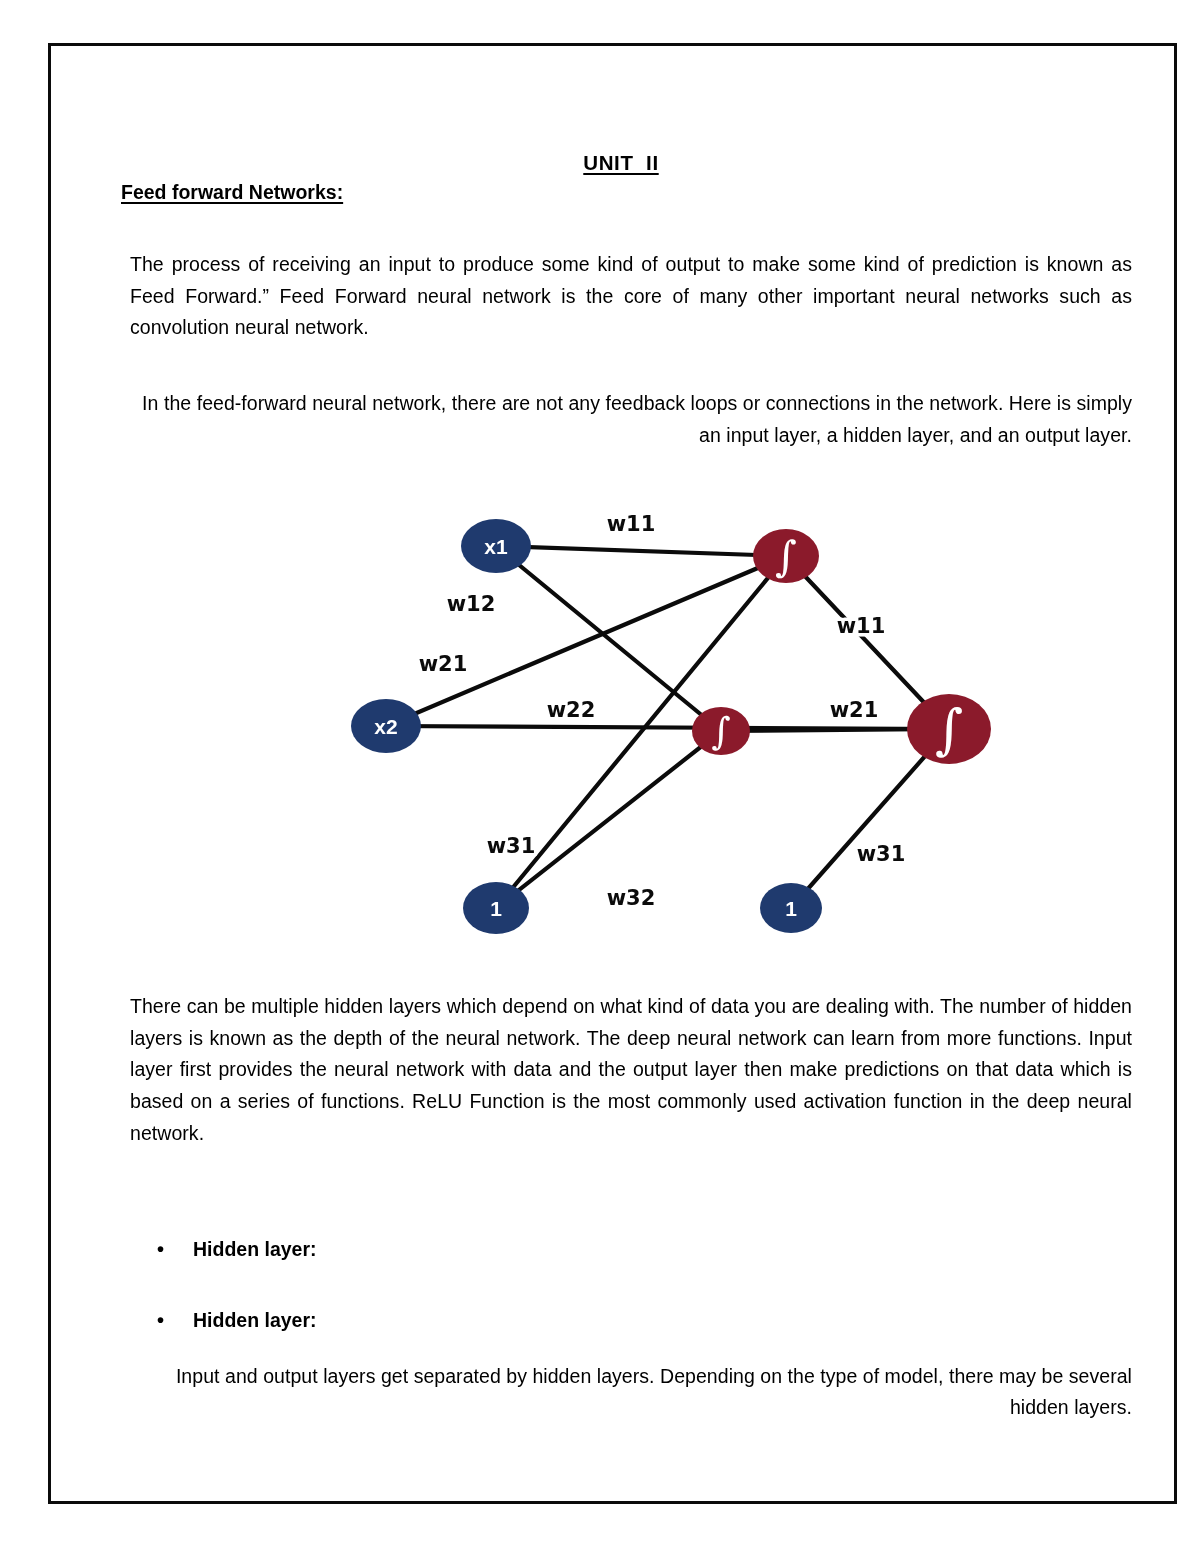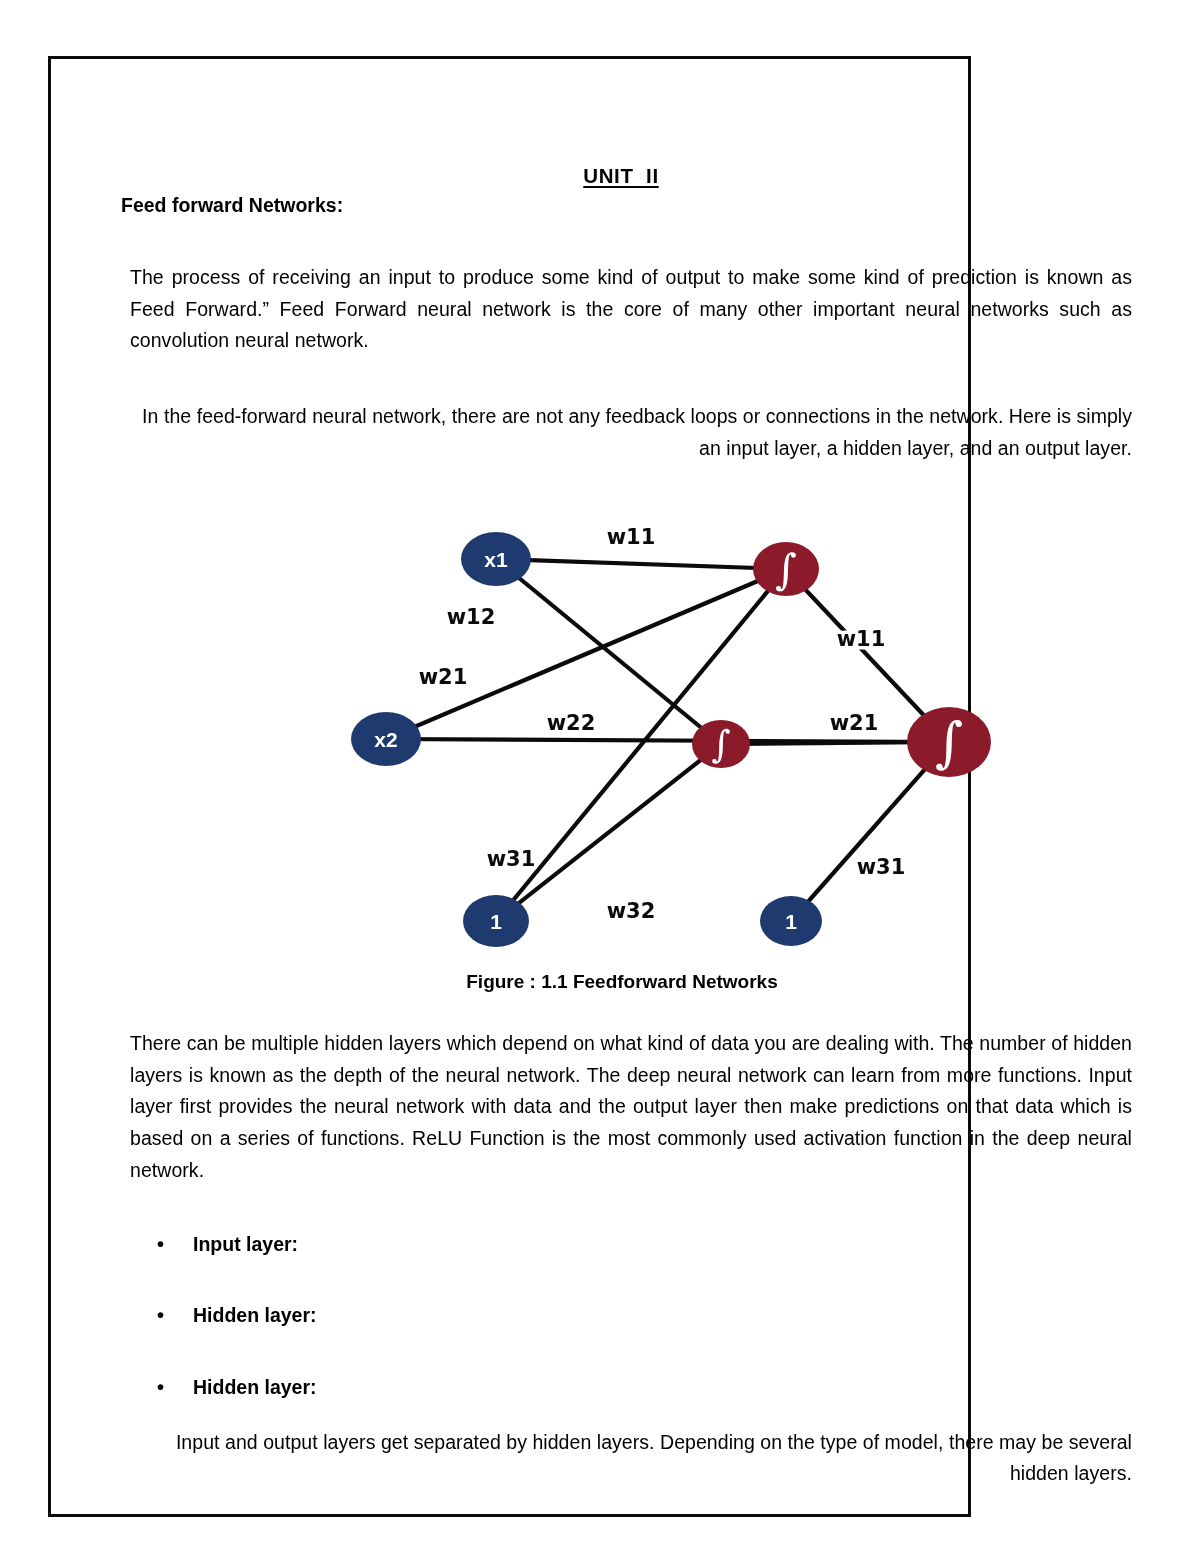--- a/index.html
+++ b/index.html
@@ -13,22 +13,22 @@
     font-family: "Liberation Sans", sans-serif;
     color: #000000;
     position: relative;
     overflow: hidden;
   }
 
   
   .page-frame {
     position: absolute;
     left: 48px;
-    top: 56px;
-    width: 923px;
+    top: 43px;
+    width: 1129px;
     height: 1461px;
     border: 3px solid #0b0b0b;
     box-sizing: border-box;
     background: #ffffff;
   }
 
   .page-inner {
     position: absolute;
     left: 70px;
     top: 105px;
@@ -54,20 +54,21 @@
   }
 
   .section-heading {
     font-size: 19.5px;
     font-weight: bold;
     margin: 0;
     padding: 0;
     line-height: 1.35;
   }
   .section-heading span.ul {
+    text-decoration: underline;
     text-underline-offset: 3px;
     text-decoration-thickness: 2px;
   }
 
   p.body-text {
     font-size: 19.5px;
     line-height: 1.62;
     margin: 9px;
     padding: 0;
     text-align: justify;
@@ -198,32 +199,28 @@
             <text x="510" y="412" text-anchor="middle" dominant-baseline="central" font-family="&quot;DejaVu Sans&quot;, sans-serif" font-size="21" font-weight="bold" fill="#ffffff" stroke="#ffffff" stroke-width="7" stroke-linejoin="round">w32</text>
             <text x="510" y="412" text-anchor="middle" dominant-baseline="central" font-family="&quot;DejaVu Sans&quot;, sans-serif" font-size="21" font-weight="bold" fill="#0b0b0b">w32</text>
             <text x="740" y="140" text-anchor="middle" dominant-baseline="central" font-family="&quot;DejaVu Sans&quot;, sans-serif" font-size="21" font-weight="bold" fill="#ffffff" stroke="#ffffff" stroke-width="7" stroke-linejoin="round">w11</text>
             <text x="740" y="140" text-anchor="middle" dominant-baseline="central" font-family="&quot;DejaVu Sans&quot;, sans-serif" font-size="21" font-weight="bold" fill="#0b0b0b">w11</text>
             <text x="733" y="224" text-anchor="middle" dominant-baseline="central" font-family="&quot;DejaVu Sans&quot;, sans-serif" font-size="21" font-weight="bold" fill="#ffffff" stroke="#ffffff" stroke-width="7" stroke-linejoin="round">w21</text>
             <text x="733" y="224" text-anchor="middle" dominant-baseline="central" font-family="&quot;DejaVu Sans&quot;, sans-serif" font-size="21" font-weight="bold" fill="#0b0b0b">w21</text>
             <text x="760" y="368" text-anchor="middle" dominant-baseline="central" font-family="&quot;DejaVu Sans&quot;, sans-serif" font-size="21" font-weight="bold" fill="#ffffff" stroke="#ffffff" stroke-width="7" stroke-linejoin="round">w31</text>
             <text x="760" y="368" text-anchor="middle" dominant-baseline="central" font-family="&quot;DejaVu Sans&quot;, sans-serif" font-size="21" font-weight="bold" fill="#0b0b0b">w31</text>
           </g>
         </svg>
-      <div class="figure-caption">Figure : 1.1 Feedforward Networks</div>
     </div>
 
     <div class="spacer-md"></div>
 
     <p class="body-text">There can be multiple hidden layers which depend on what kind of data you are dealing with. The number of hidden layers is known as the depth of the neural network. The deep neural network can learn from more functions. Input layer first provides the neural network with data and the output layer then make predictions on that data which is based on a series of functions. ReLU Function is the most commonly used activation function in the deep neural network.</p>
 
     <div class="spacer-lg"></div>
 
-    <ul class="bullets">
-      <li>Input layer:</li>
-    </ul>
 
     <div class="spacer-sm"></div>
 
 
     <div class="spacer-md"></div>
 
     <ul class="bullets">
       <li>Hidden layer:</li>
     </ul>
 

